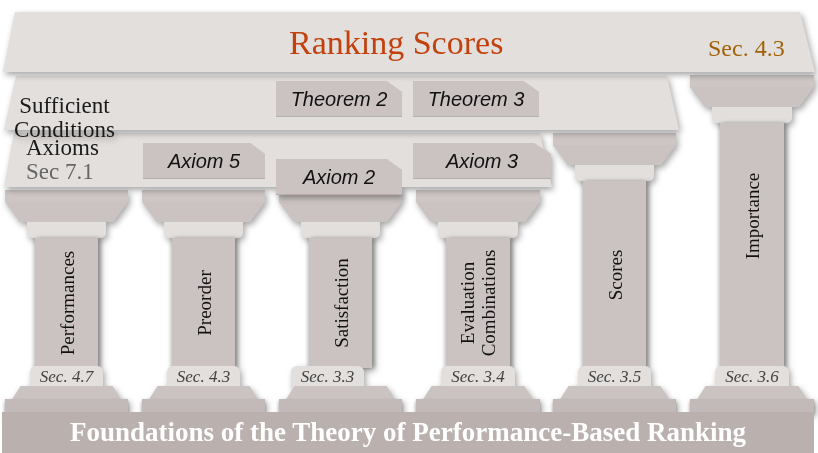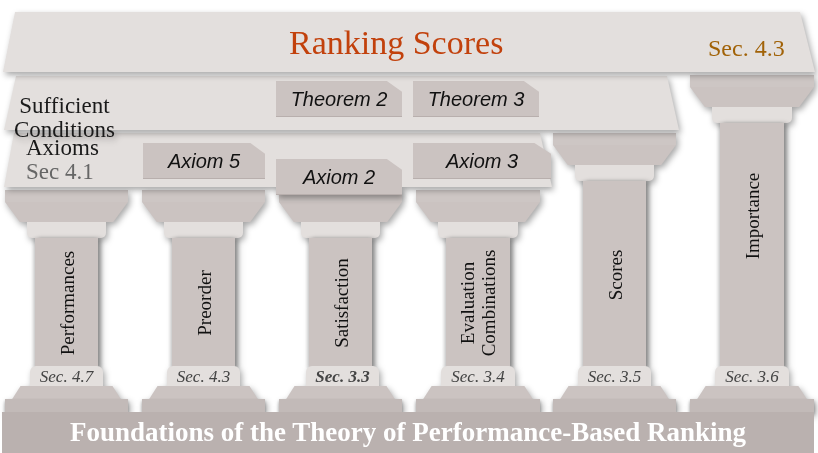--- a/index.html
+++ b/index.html
@@ -57,21 +57,21 @@
   <div class="base-block" style="left:0;width:123px;top:209px;"></div>
 </div>
 
 <div class="col shadowed" style="left:279px;top:190px;width:123px;height:222px;">
   <div class="cap-top"></div>
   <div class="cap-flare" style="left:0;right:0;"></div>
   <div class="cap-neck" style="left:22px;width:79px;top:32px;"></div>
   <div class="shaft" style="left:30px;width:63px;top:48px;height:130px;">
     <div class="shaft-label">Satisfaction</div>
   </div>
-  <div class="plate" style="left:27px;width:73px;top:176px;font-weight:bold;">Sec. 3.3</div>
+  <div class="plate" style="left:12px;width:73px;top:176px;">Sec. 3.3</div>
   <div class="base-step" style="left:4px;width:115px;top:196px;"></div>
   <div class="base-block" style="left:0;width:123px;top:209px;"></div>
 </div>
 
 <div class="col shadowed" style="left:416px;top:190px;width:124px;height:222px;">
   <div class="cap-top"></div>
   <div class="cap-flare" style="left:0;right:0;"></div>
   <div class="cap-neck" style="left:22px;width:80px;top:32px;"></div>
   <div class="shaft" style="left:30px;width:64px;top:48px;height:130px;">
     <div class="shaft-label">
@@ -105,21 +105,21 @@
   </div>
   <div class="plate" style="left:25px;width:74px;top:291px;">Sec. 3.6</div>
   <div class="base-step" style="left:4px;width:116px;top:311px;"></div>
   <div class="base-block" style="left:0;width:124px;top:324px;"></div>
 </div>
 
 <div class="abs shadowed" style="left:0;top:133px;width:556px;height:56px;">
   <div class="beam" style="left:0;top:0;width:556px;height:56px;clip-path:polygon(14px 0,540px 0,552px 54px,4px 54px);"></div>
   <div class="rowlabel" style="left:26px;top:3px;">
     <div>Axioms</div>
-    <div style="color:#666;">Sec 4.1</div>
+    <div style="color:#666;">Sec 7.1</div>
   </div>
   <div class="chip" style="left:143px;top:10px;width:122px;">Axiom 5</div>
   <div class="chip" style="left:276px;top:26px;width:126px;">Axiom 2</div>
   <div class="chip" style="left:413px;top:10px;width:138px;">Axiom 3</div>
 </div>
 
 <div class="abs shadowed" style="left:0;top:76px;width:682px;height:56px;">
   <div class="beam" style="left:0;top:0;width:682px;height:56px;clip-path:polygon(16px 0,667px 0,679px 54px,4px 54px);"></div>
   <div class="rowlabel" style="left:14px;top:18px;text-align:center;">
     <div>Sufficient</div>

